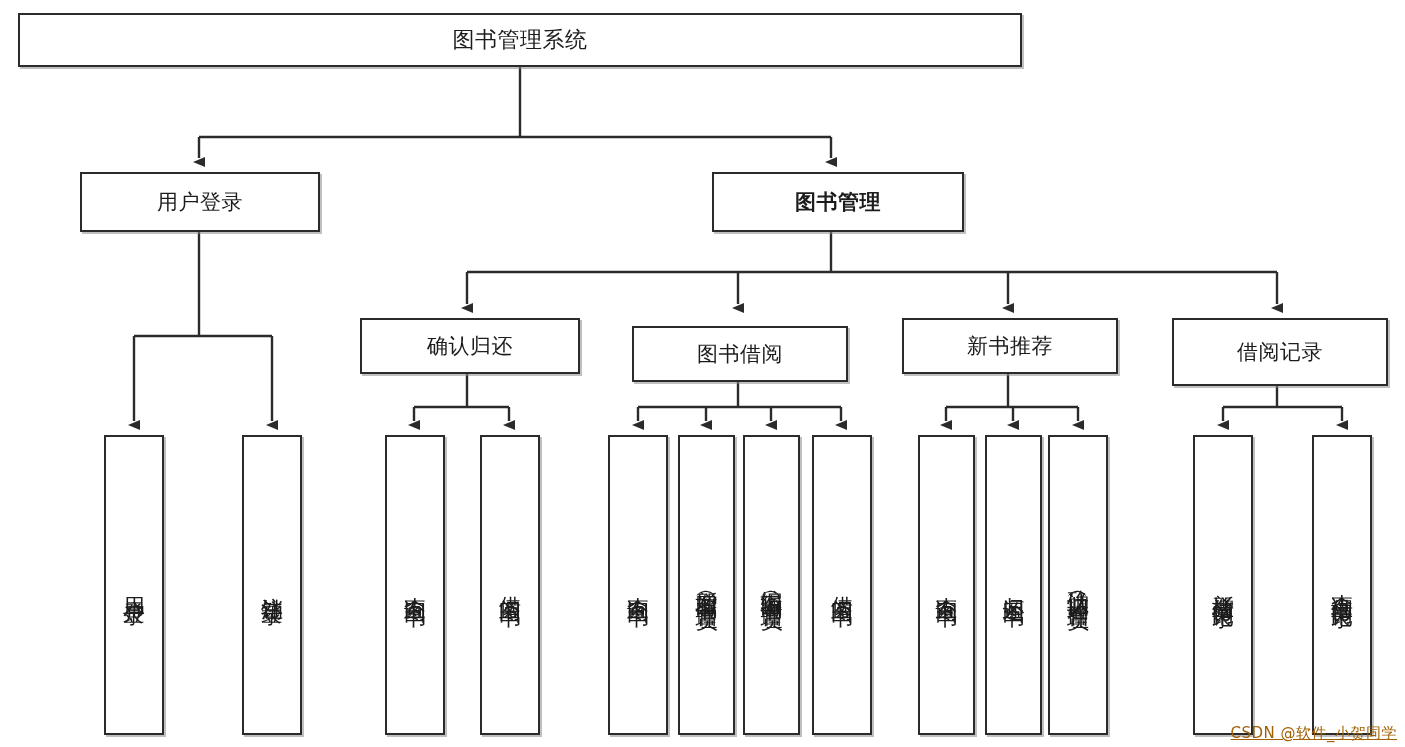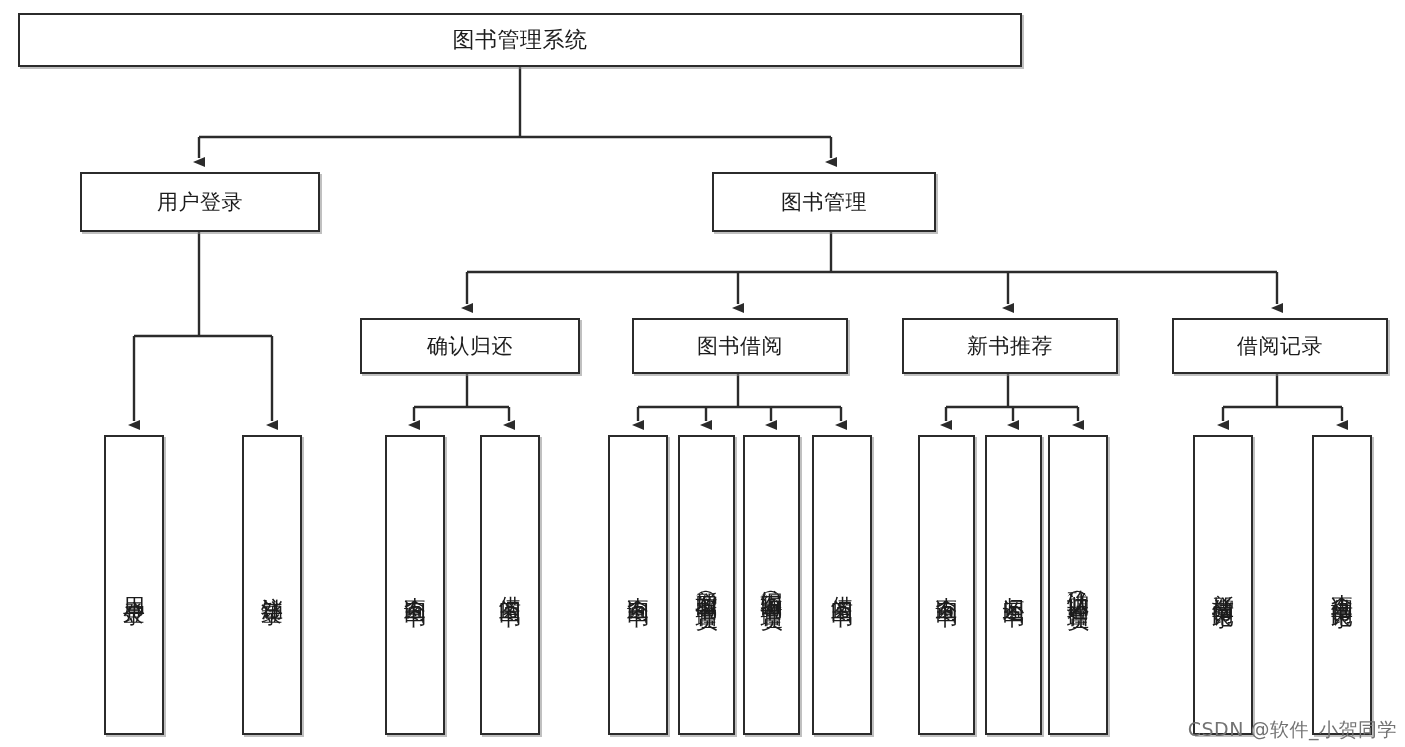--- a/index.html
+++ b/index.html
@@ -64,25 +64,26 @@
     font-size: 22px;
     line-height: 1;
     letter-spacing: 3px;
     white-space: nowrap;
     max-height: 100%;
   }
   #watermark {
     position: absolute;
     right: 8px;
     bottom: 4px;
-    font-size: 19px;
-    color: #737373;
+    font-size: 15px;
+    color: #a16207;
     letter-spacing: 0.5px;
     z-index: 3;
     white-space: nowrap;
+    text-decoration: underline;
   }
 </style>
 </head>
 <body>
 
 <div id="canvas">
 
   <svg id="edges" viewBox="0 0 1405 747" width="1405" height="747" aria-hidden="true">
     <defs>
       <marker id="arrow" markerWidth="10" markerHeight="12" refX="1" refY="6" orient="auto" markerUnits="userSpaceOnUse">
@@ -133,34 +134,34 @@
     </g>
   </svg>
 
   <div class="node horiz root" style="left: 18px; top: 13px; width: 1004px; height: 54px;">
     <span class="node-label">图书管理系统</span>
   </div>
 
   <div class="node horiz" style="left: 80px; top: 172px; width: 240px; height: 60px;">
     <span class="node-label">用户登录</span>
   </div>
-  <div class="node horiz" style="left: 712px; top: 172px; width: 224px; height: 60px;">
+  <div class="node horiz" style="left: 712px; top: 172px; width: 252px; height: 60px; font-weight: bold;">
     <span class="node-label">图书管理</span>
   </div>
 
   <div class="node horiz" style="left: 360px; top: 318px; width: 220px; height: 56px;">
     <span class="node-label">确认归还</span>
   </div>
-  <div class="node horiz" style="left: 632px; top: 318px; width: 216px; height: 56px;">
+  <div class="node horiz" style="left: 632px; top: 326px; width: 216px; height: 56px;">
     <span class="node-label">图书借阅</span>
   </div>
   <div class="node horiz" style="left: 902px; top: 318px; width: 216px; height: 56px;">
     <span class="node-label">新书推荐</span>
   </div>
-  <div class="node horiz" style="left: 1172px; top: 318px; width: 216px; height: 56px;">
+  <div class="node horiz" style="left: 1172px; top: 318px; width: 216px; height: 68px;">
     <span class="node-label">借阅记录</span>
   </div>
 
   <div class="node vert" style="left: 104px; top: 435px; width: 60px; height: 300px;">
     <span class="node-label">用户登录</span>
   </div>
   <div class="node vert" style="left: 242px; top: 435px; width: 60px; height: 300px;">
     <span class="node-label">注销登录</span>
   </div>
   <div class="node vert" style="left: 385px; top: 435px; width: 60px; height: 300px;">

